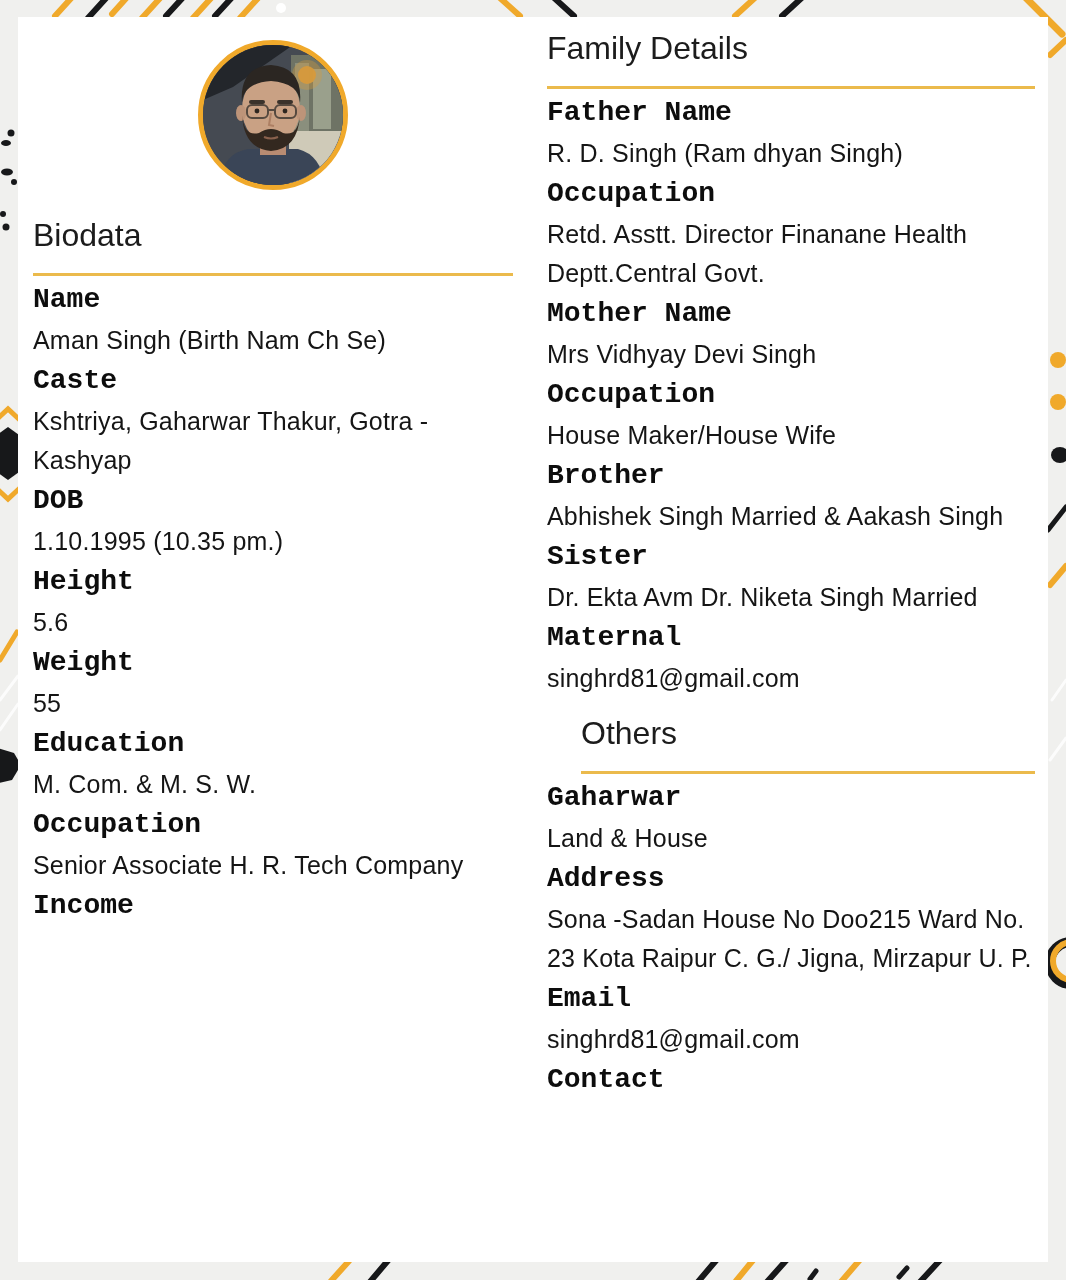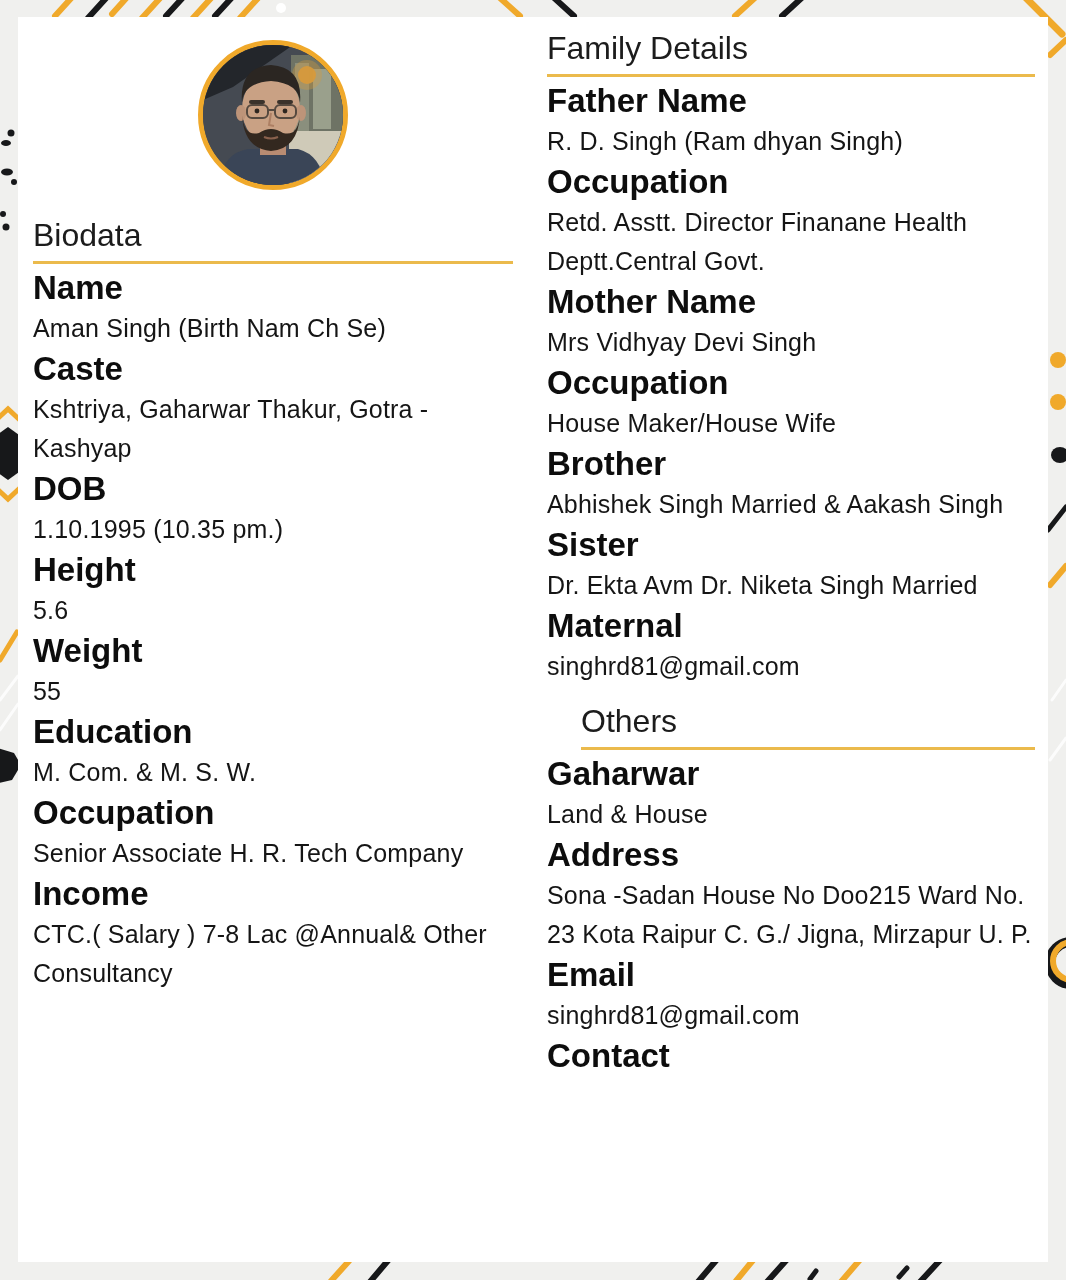--- a/index.html
+++ b/index.html
@@ -45,27 +45,28 @@
     border:5px solid var(--gold);
     overflow:hidden;
     background:#454a52;
   }
   .photo-wrap svg{display:block;}
 
   h1.section{
     font-size:32px;font-weight:400;color:#1c1c1c;
     line-height:38px;
     border-bottom:3px solid var(--goldline);
-    padding-bottom:7px;
+    padding-bottom:19px;
   }
   .others-h{margin-top:16px;margin-left:34px;}
 
   .field-label{
-    font-size:33px;font-weight:700;color:var(--label);
+    font-size:28px;font-weight:700;color:var(--label);
     line-height:42px;
+    font-family:Liberation Mono, monospace;
   }
   .field-value{
     font-size:25px;font-weight:400;color:var(--ink);
     line-height:39px;
     letter-spacing:.2px;
   }
   .fields{padding-top:3px;}
 </style>
 </head>
 <body>
@@ -190,21 +191,20 @@
       <div>
         <div class="field-label">Education</div>
         <div class="field-value">M. Com. &amp; M. S. W.</div>
       </div>
       <div>
         <div class="field-label">Occupation</div>
         <div class="field-value">Senior Associate H. R. Tech Company</div>
       </div>
       <div>
         <div class="field-label">Income</div>
-        <div class="field-value">CTC.( Salary ) 7-8 Lac @Annual&amp; Other Consultancy</div>
       </div>
     </div>
   </div>
 
   <div class="col-gap"></div>
 
   <div class="col-right">
     <h1 class="section">Family Details</h1>
 
     <div class="fields">

